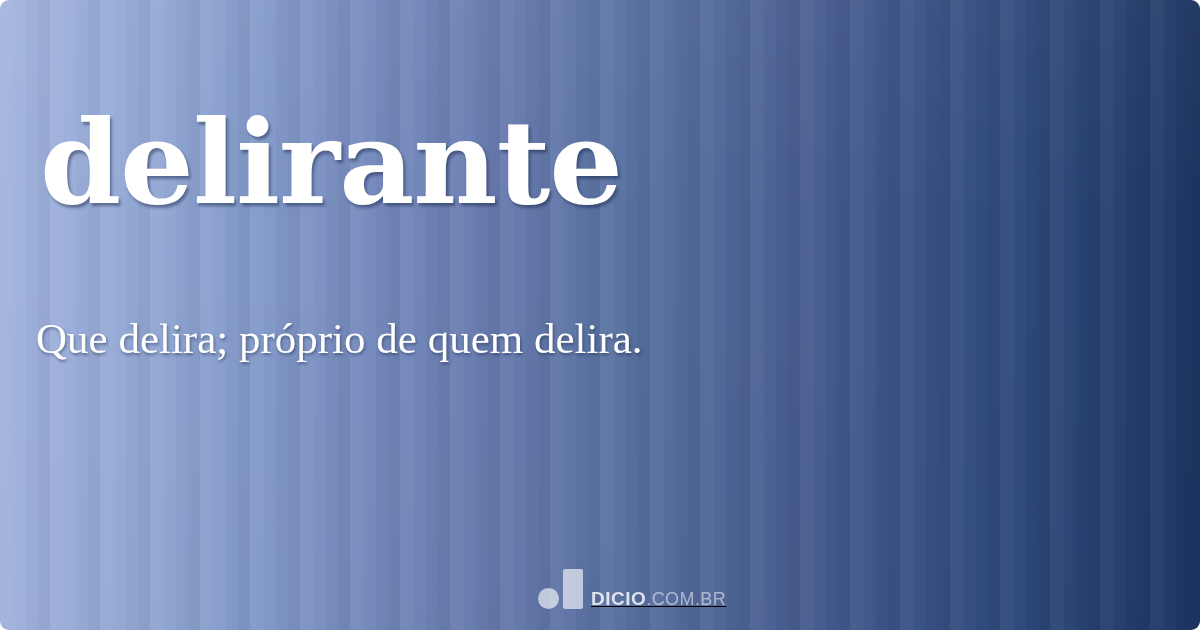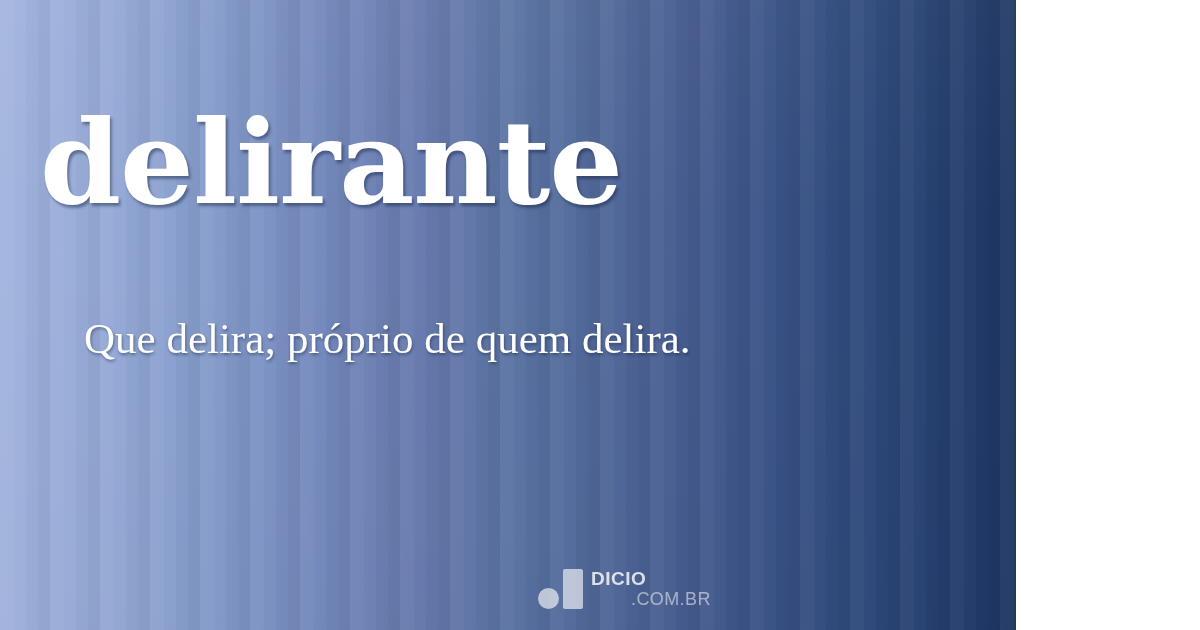--- a/index.html
+++ b/index.html
@@ -9,36 +9,37 @@
 
   body {
     width: 1200px;
     height: 630px;
     overflow: hidden;
     font-family: "Liberation Serif", serif;
   }
 
   #card {
     position: relative;
-    width: 1016px;
+    width: 1200px;
     height: 630px;
     overflow: hidden;
     background: linear-gradient(90deg,
         #a2b4de 0%,
         #93a8d5 12%,
         #8299c9 22%,
         #7388bc 32%,
         #6679ad 42%,
         #5b74a4 50%,
         #51699a 58%,
         #465c90 68%,
         #3a5388 75%,
         #2f4a7d 84%,
         #264070 92%,
         #1d3563 100%);
+    border-radius: 9px;
   }
 
   
   #stripes {
     position: absolute;
     inset: 0;
     background-image: repeating-linear-gradient(
         90deg,
         rgba(255,255,255,0.045) 0px,
         rgba(255,255,255,0.045) 14px,
@@ -82,21 +83,20 @@
     width: 1100px;
   }
 
   .defline {
     font-family: "Liberation Serif", "DejaVu Serif", serif;
     font-size: 43px;
     line-height: 58px;
     color: #ffffff;
     text-shadow: 1px 2px 3px rgba(18,32,62,0.45);
     white-space: nowrap;
-    margin-left: 48px;
   }
 
   #logo {
     position: absolute;
     left: 538px;
     top: 566px;
     display: flex;
     align-items: flex-end;
     height: 44px;
   }
@@ -123,42 +123,41 @@
     left: 25px;
     bottom: 1px;
     width: 20px;
     height: 40px;
     border-radius: 2px;
     background: rgba(255,255,255,0.62);
   }
 
   #logo-text {
     display: flex;
-    flex-direction: column;
     justify-content: flex-end;
     padding-bottom: 1px;
+    text-decoration: underline;
   }
 
   #logo-name {
     font-family: "Liberation Sans", sans-serif;
     font-weight: bold;
     font-size: 19px;
     line-height: 20px;
     letter-spacing: 0.5px;
     color: rgba(255,255,255,0.80);
   }
 
   #logo-domain {
     font-family: "Liberation Sans", sans-serif;
     font-weight: normal;
     font-size: 18px;
     line-height: 20px;
     letter-spacing: 0.4px;
     color: rgba(255,255,255,0.52);
-    margin-left: 40px;
   }
 </style>
 </head>
 <body>
 
 <div id="card">
 
   <div id="stripes"></div>
   <div id="vshade"></div>
 

